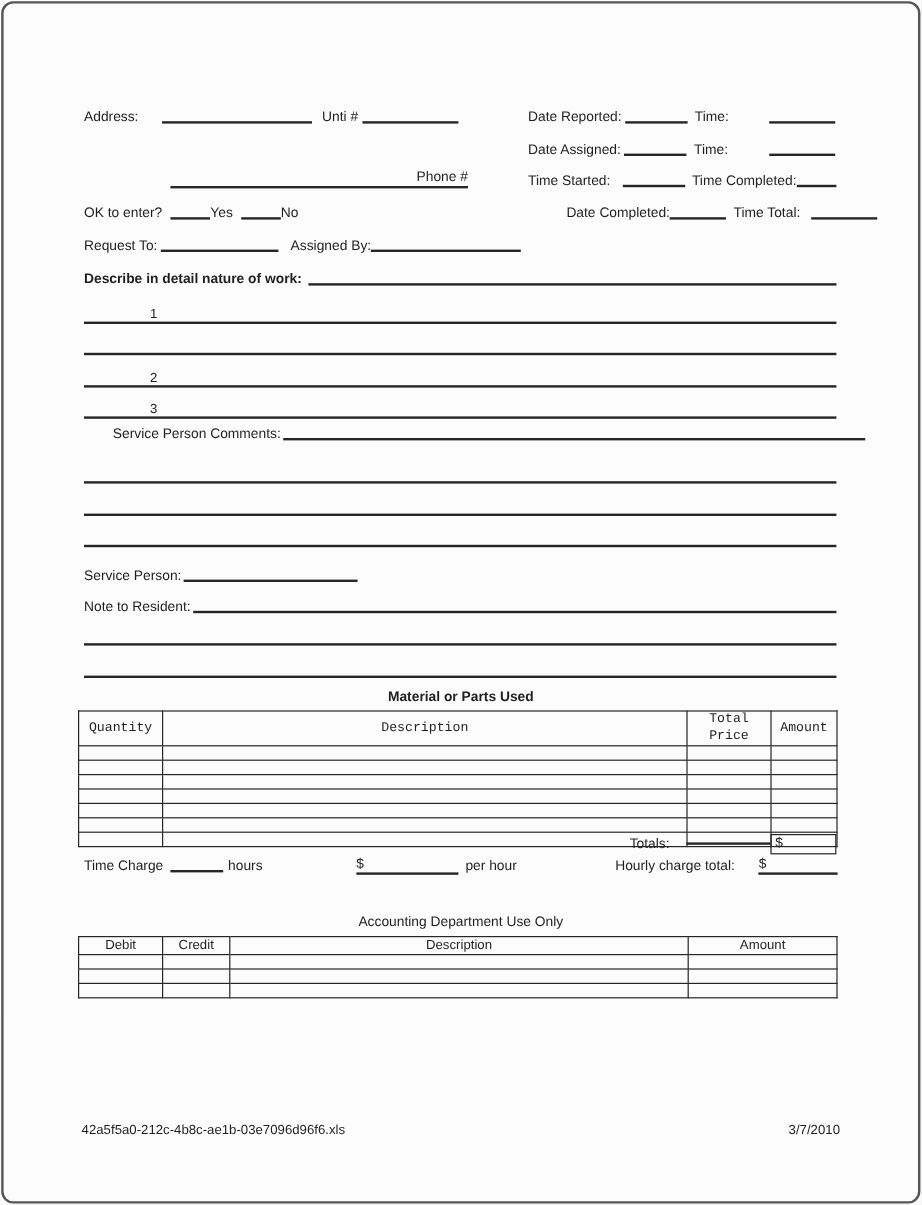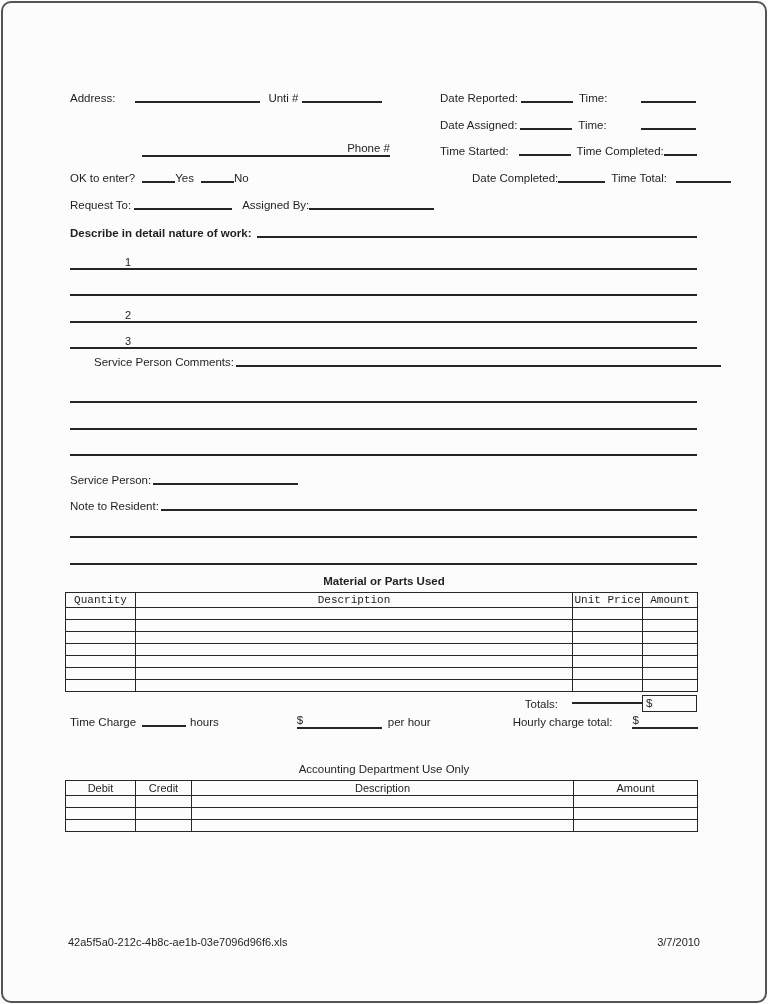--- a/index.html
+++ b/index.html
@@ -128,21 +128,21 @@
     <colgroup>
         <col style="width:70px">
         <col style="width:437px">
         <col style="width:70px">
         <col style="width:55px">
       </colgroup>
     <thead>
       <tr>
         <th>Quantity</th>
         <th>Description</th>
-        <th>Unit Price</th>
+        <th>Total Price</th>
         <th>Amount</th>
       </tr>
     </thead>
     <tbody>
       <tr>
           <td></td>
           <td></td>
           <td></td>
           <td></td>
         </tr>

